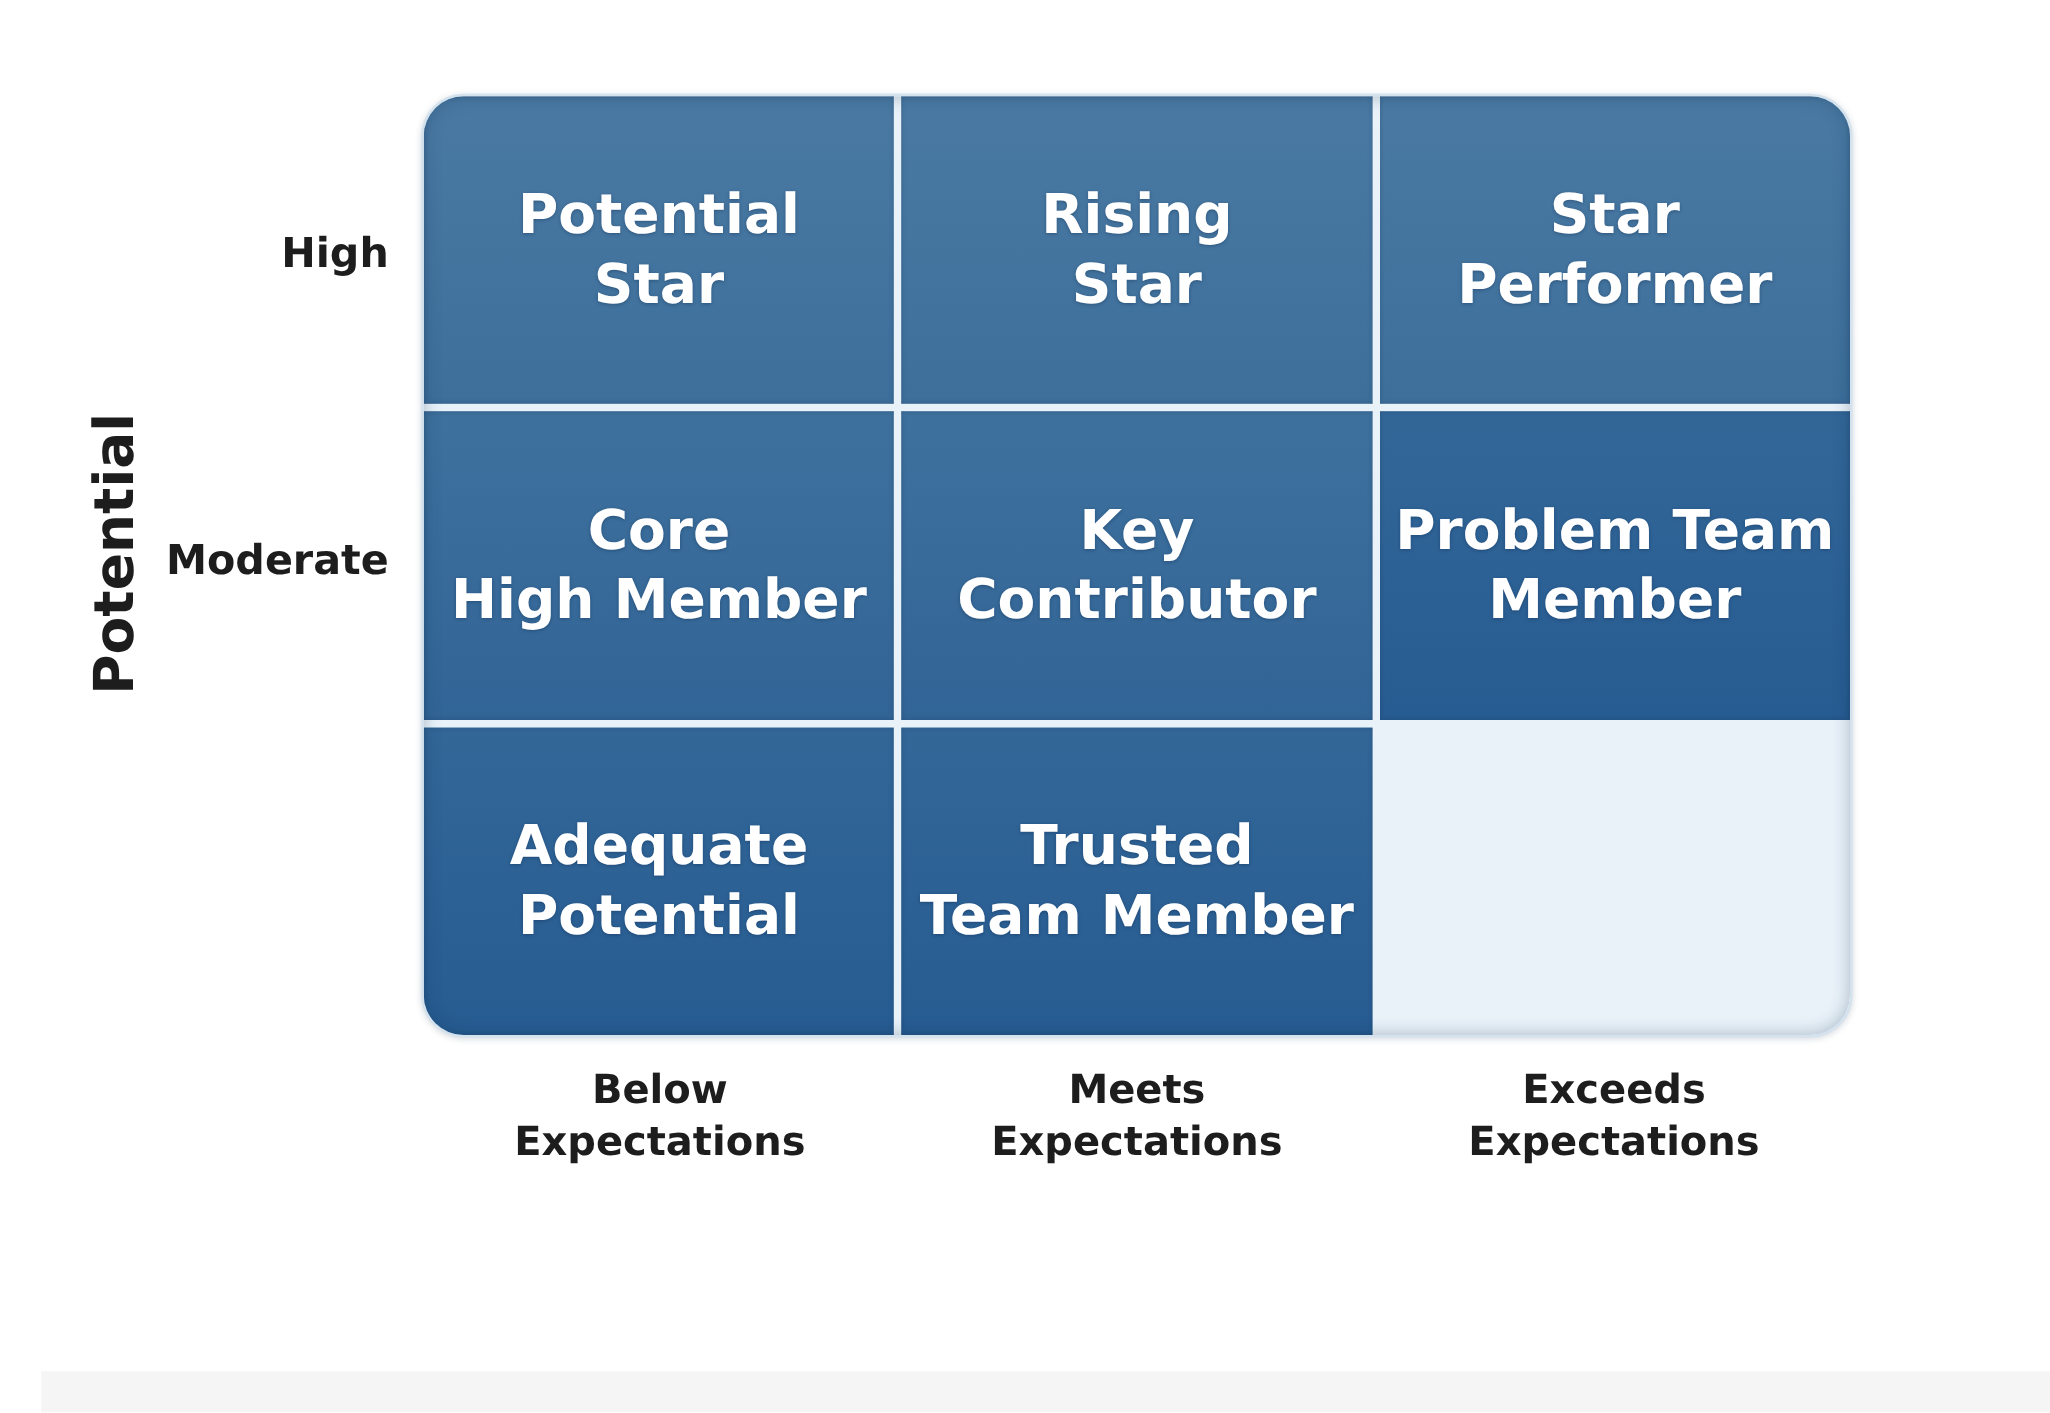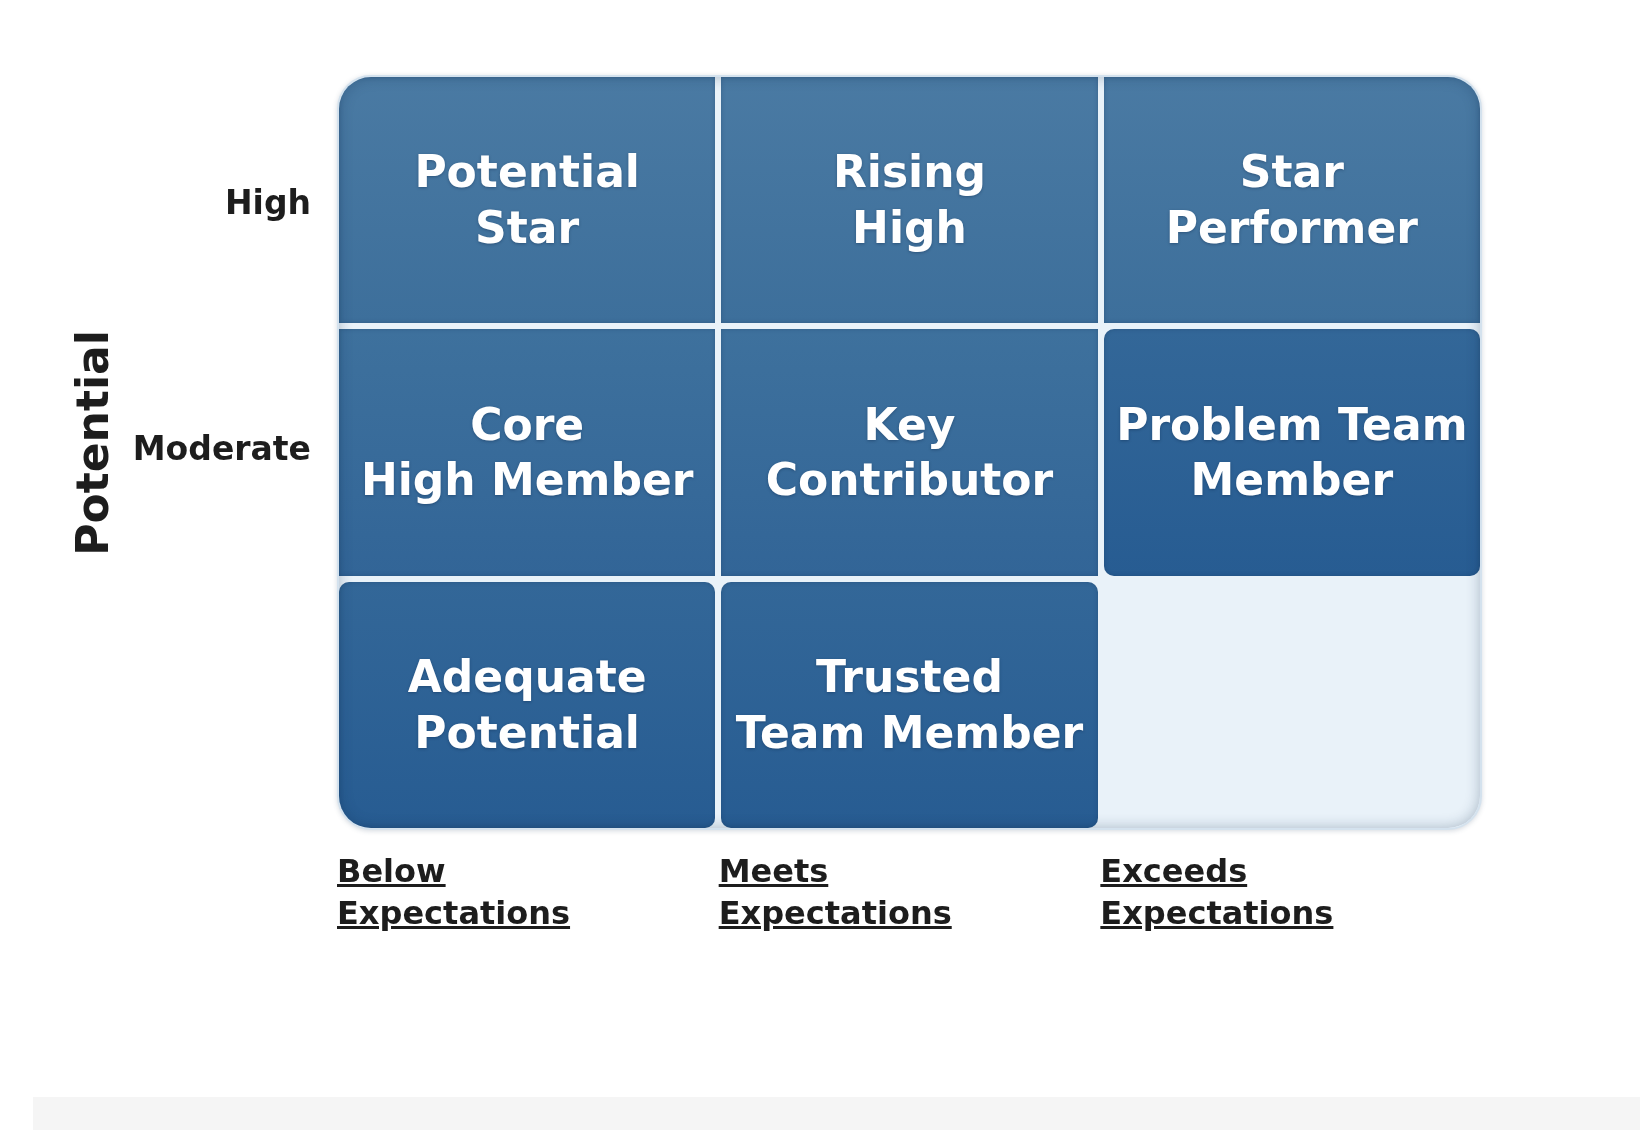--- a/index.html
+++ b/index.html
@@ -53,21 +53,21 @@
     color: var(--c-cell_text, #fff);
     font-weight: bold;
     font-size: 44px;
     line-height: 1.27;
     white-space: pre-line;
     text-shadow: 0 1px 3px rgba(10, 30, 60, 0.35);
     box-shadow: inset 0 0 4px rgba(20, 45, 80, 0.30);
   }
   .row1 { background: linear-gradient(180deg, var(--c-row1_top, #4a7aa3), var(--c-row1_bottom, #3d6f9b)); }
   .row2 { background: linear-gradient(180deg, var(--c-row2_top, #3e719d), var(--c-row2_bottom, #326597)); }
-  .row3 { background: linear-gradient(180deg, var(--c-row3_top, #336798), var(--c-row3_bottom, #275c92)); border-radius: 10px; }
+  .row3 { background: linear-gradient(180deg, var(--c-row3_top, #336798), var(--c-row3_bottom, #275c92)); }
 
   
   .y-axis-title {
     position: absolute;
     left: 92px;
     top: 443px;
     transform: translate(-50%, -50%) rotate(-90deg);
     font-size: 44px;
     font-weight: bold;
     color: var(--c-label_text, #1d1d1d);
@@ -91,27 +91,26 @@
   
   .col-labels {
     position: absolute;
     left: 337px;
     top: 850px;
     width: 1145px;
     display: flex;
   }
   .col-label {
     flex: 1 1 0;
-    text-align: left;
+    text-align: center;
     font-size: 32px;
     font-weight: bold;
     line-height: 1.32;
     color: var(--c-label_text, #1d1d1d);
     white-space: pre-line;
-    text-decoration: underline;
   }
   .x-axis-title {
     position: absolute;
     left: 337px;
     top: 990px;
     width: 1145px;
     text-align: center;
     font-size: 45px;
     font-weight: bold;
     color: var(--c-label_text, #1d1d1d);
@@ -134,21 +133,21 @@
 
   <div class="y-axis-title">Potential</div>
 
   <div class="row-label r1">High</div>
   <div class="row-label r2">Moderate</div>
 
   <div class="matrix">
     <div class="cell row1">Potential
 Star</div>
     <div class="cell row1">Rising
-High</div>
+Star</div>
     <div class="cell row1">Star
 Performer</div>
     <div class="cell row2">Core
 High Member</div>
     <div class="cell row2">Key
 Contributor</div>
     <div class="cell row3">Problem Team
 Member</div>
     <div class="cell row3">Adequate
 Potential</div>

